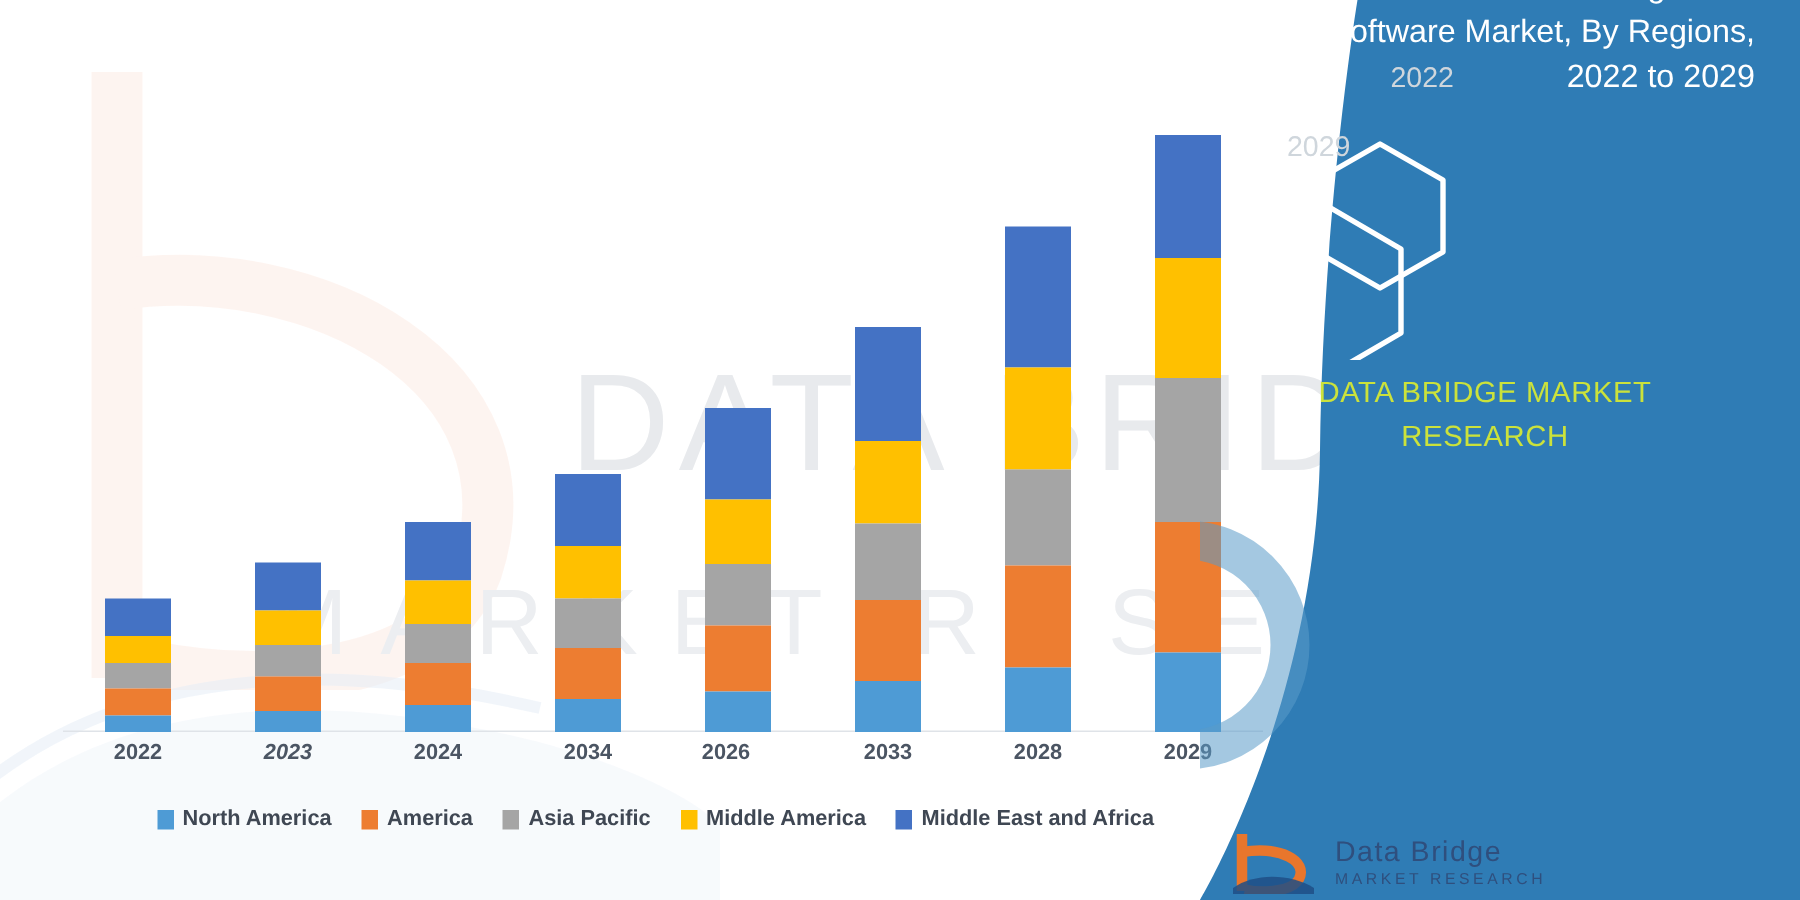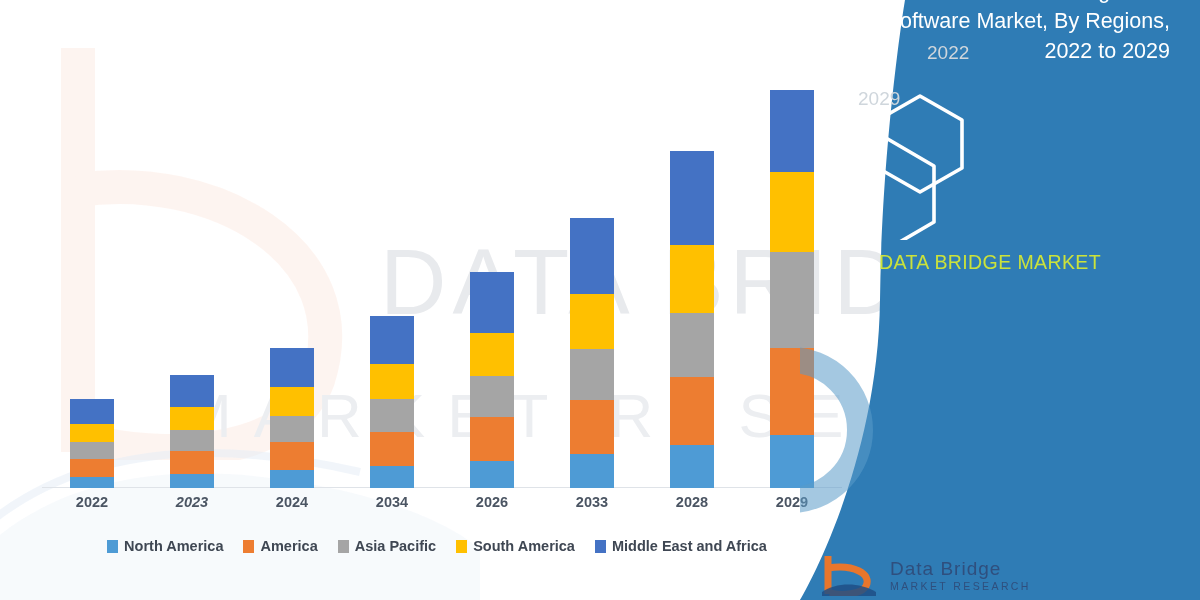--- a/index.html
+++ b/index.html
@@ -257,21 +257,21 @@
       <div class="xlabel" style="left: 300px; width: 100px;">2034</div>
       <div class="bar-group" style="left: 400px; width: 100px;">
         <div class="bar">
           <div class="seg" style="height: 27.2202px; background: rgb(78, 155, 213);"></div>
           <div class="seg" style="height: 43.5523px; background: rgb(237, 125, 49);"></div>
           <div class="seg" style="height: 40.8303px; background: rgb(165, 165, 165);"></div>
           <div class="seg" style="height: 43.5523px; background: rgb(255, 192, 0);"></div>
           <div class="seg" style="height: 60.9052px; background: rgb(68, 114, 196);"></div>
         </div>
       </div>
-      <div class="xlabel" style="left: 400px; width: 100px;">2026</div>
+      <div class="xlabel" style="left: 392px; width: 100px;">2026</div>
       <div class="bar-group" style="left: 500px; width: 100px;">
         <div class="bar">
           <div class="seg" style="height: 34.0252px; background: rgb(78, 155, 213);"></div>
           <div class="seg" style="height: 54.4404px; background: rgb(237, 125, 49);"></div>
           <div class="seg" style="height: 51.0379px; background: rgb(165, 165, 165);"></div>
           <div class="seg" style="height: 54.4404px; background: rgb(255, 192, 0);"></div>
           <div class="seg" style="height: 75.8763px; background: rgb(68, 114, 196);"></div>
         </div>
       </div>
       <div class="xlabel" style="left: 500px; width: 100px;">2033</div>
@@ -305,21 +305,21 @@
       <div class="legend-item">
         <span class="legend-swatch" style="background: rgb(237, 125, 49);"></span>
         <span class="legend-label">America</span>
       </div>
       <div class="legend-item">
         <span class="legend-swatch" style="background: rgb(165, 165, 165);"></span>
         <span class="legend-label">Asia Pacific</span>
       </div>
       <div class="legend-item">
         <span class="legend-swatch" style="background: rgb(255, 192, 0);"></span>
-        <span class="legend-label">South America</span>
+        <span class="legend-label">Middle America</span>
       </div>
       <div class="legend-item">
         <span class="legend-swatch" style="background: rgb(68, 114, 196);"></span>
         <span class="legend-label">Middle East and Africa</span>
       </div>
     </div>
 </div>
 
 <div id="right-panel">
   <svg id="right-bg" viewBox="0 0 400 600" preserveAspectRatio="none" aria-hidden="true">
@@ -331,20 +331,21 @@
 
   <svg id="hexes" viewBox="0 0 330 160" aria-hidden="true">
     <polygon points="58,40 100,16 142,40 142,88 100,112 58,88" fill="none" stroke="#ffffff" stroke-width="3.6" stroke-linejoin="round"></polygon>
     <polygon points="18,86 66,58 114,86 114,142 66,170 18,142" fill="none" stroke="#ffffff" stroke-width="3.6" stroke-linejoin="round"></polygon>
   </svg>
   <div class="hex-text" id="hex-2029-text">2029</div>
   <div class="hex-text" id="hex-2022-text">2022</div>
 
   <div id="brand">
     <div>DATA BRIDGE MARKET</div>
+    <div>RESEARCH</div>
   </div>
 
   <div id="footer-logo">
     <svg width="60" height="44" viewBox="0 0 60 44" aria-hidden="true">
       <path d="M8 4 L8 42" stroke="#e8762c" stroke-width="7" fill="none"></path>
       <path d="M8 16 C 34 12, 52 22, 46 34 C 42 42, 22 44, 10 41" stroke="#e8762c" stroke-width="7" fill="none"></path>
       <path d="M2 40 C 16 30, 40 30, 56 40 L 56 44 L 2 44 Z" fill="#1f4f86" opacity=".85"></path>
     </svg>
     <div id="footer-logo-name">Data Bridge</div>
     <div id="footer-logo-sub">MARKET RESEARCH</div>

